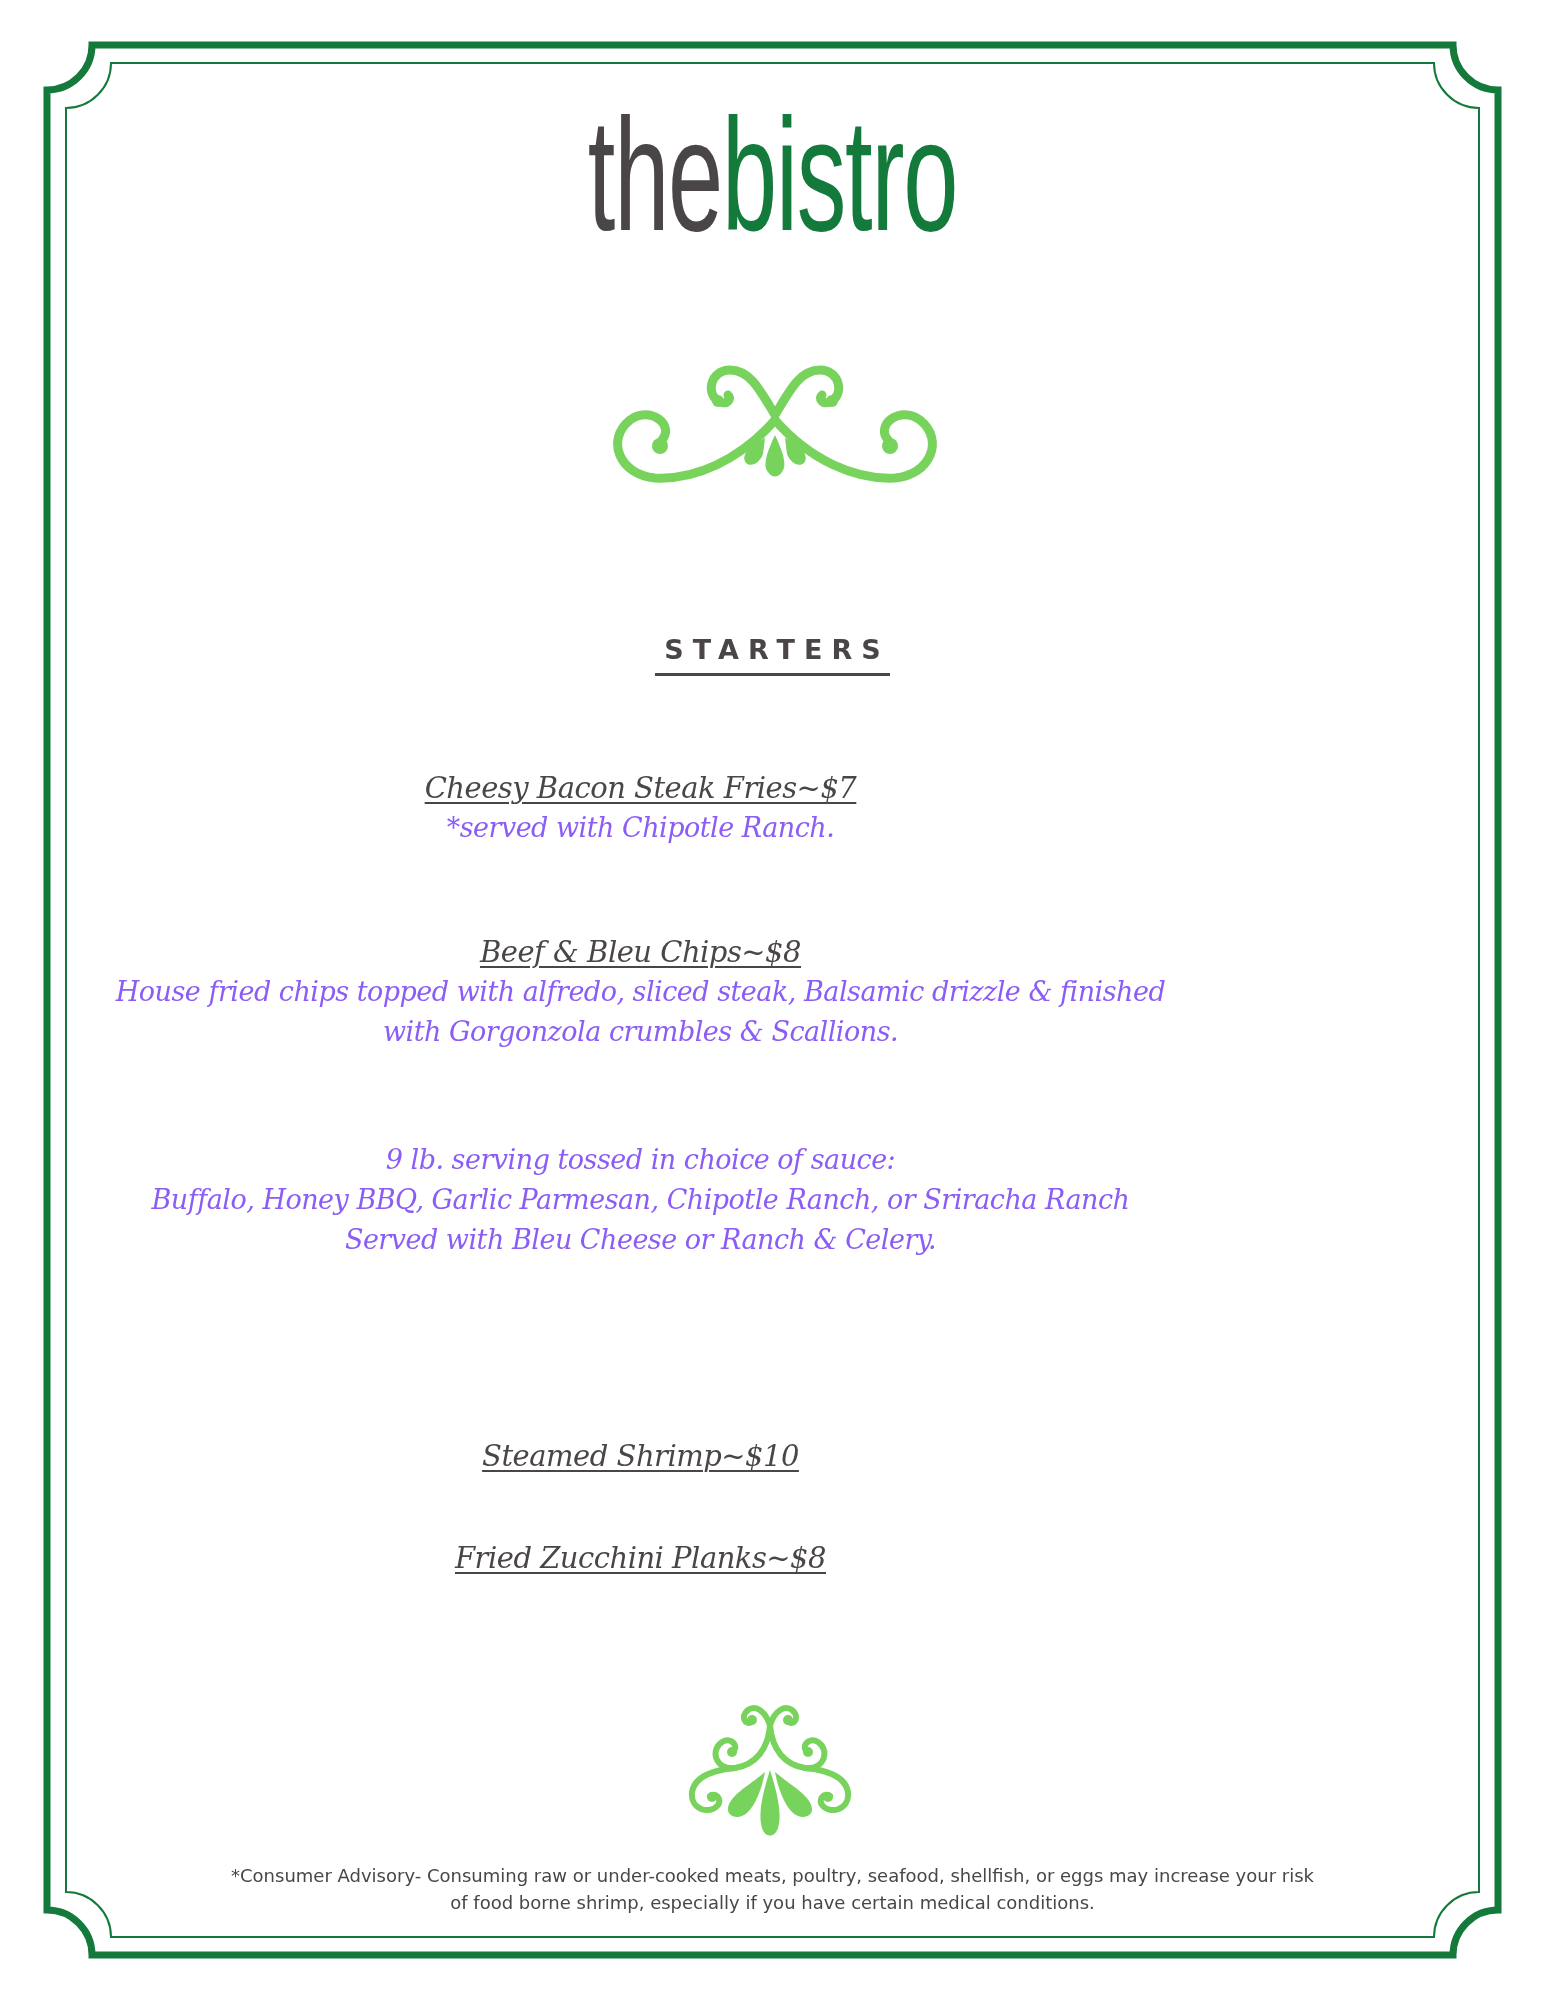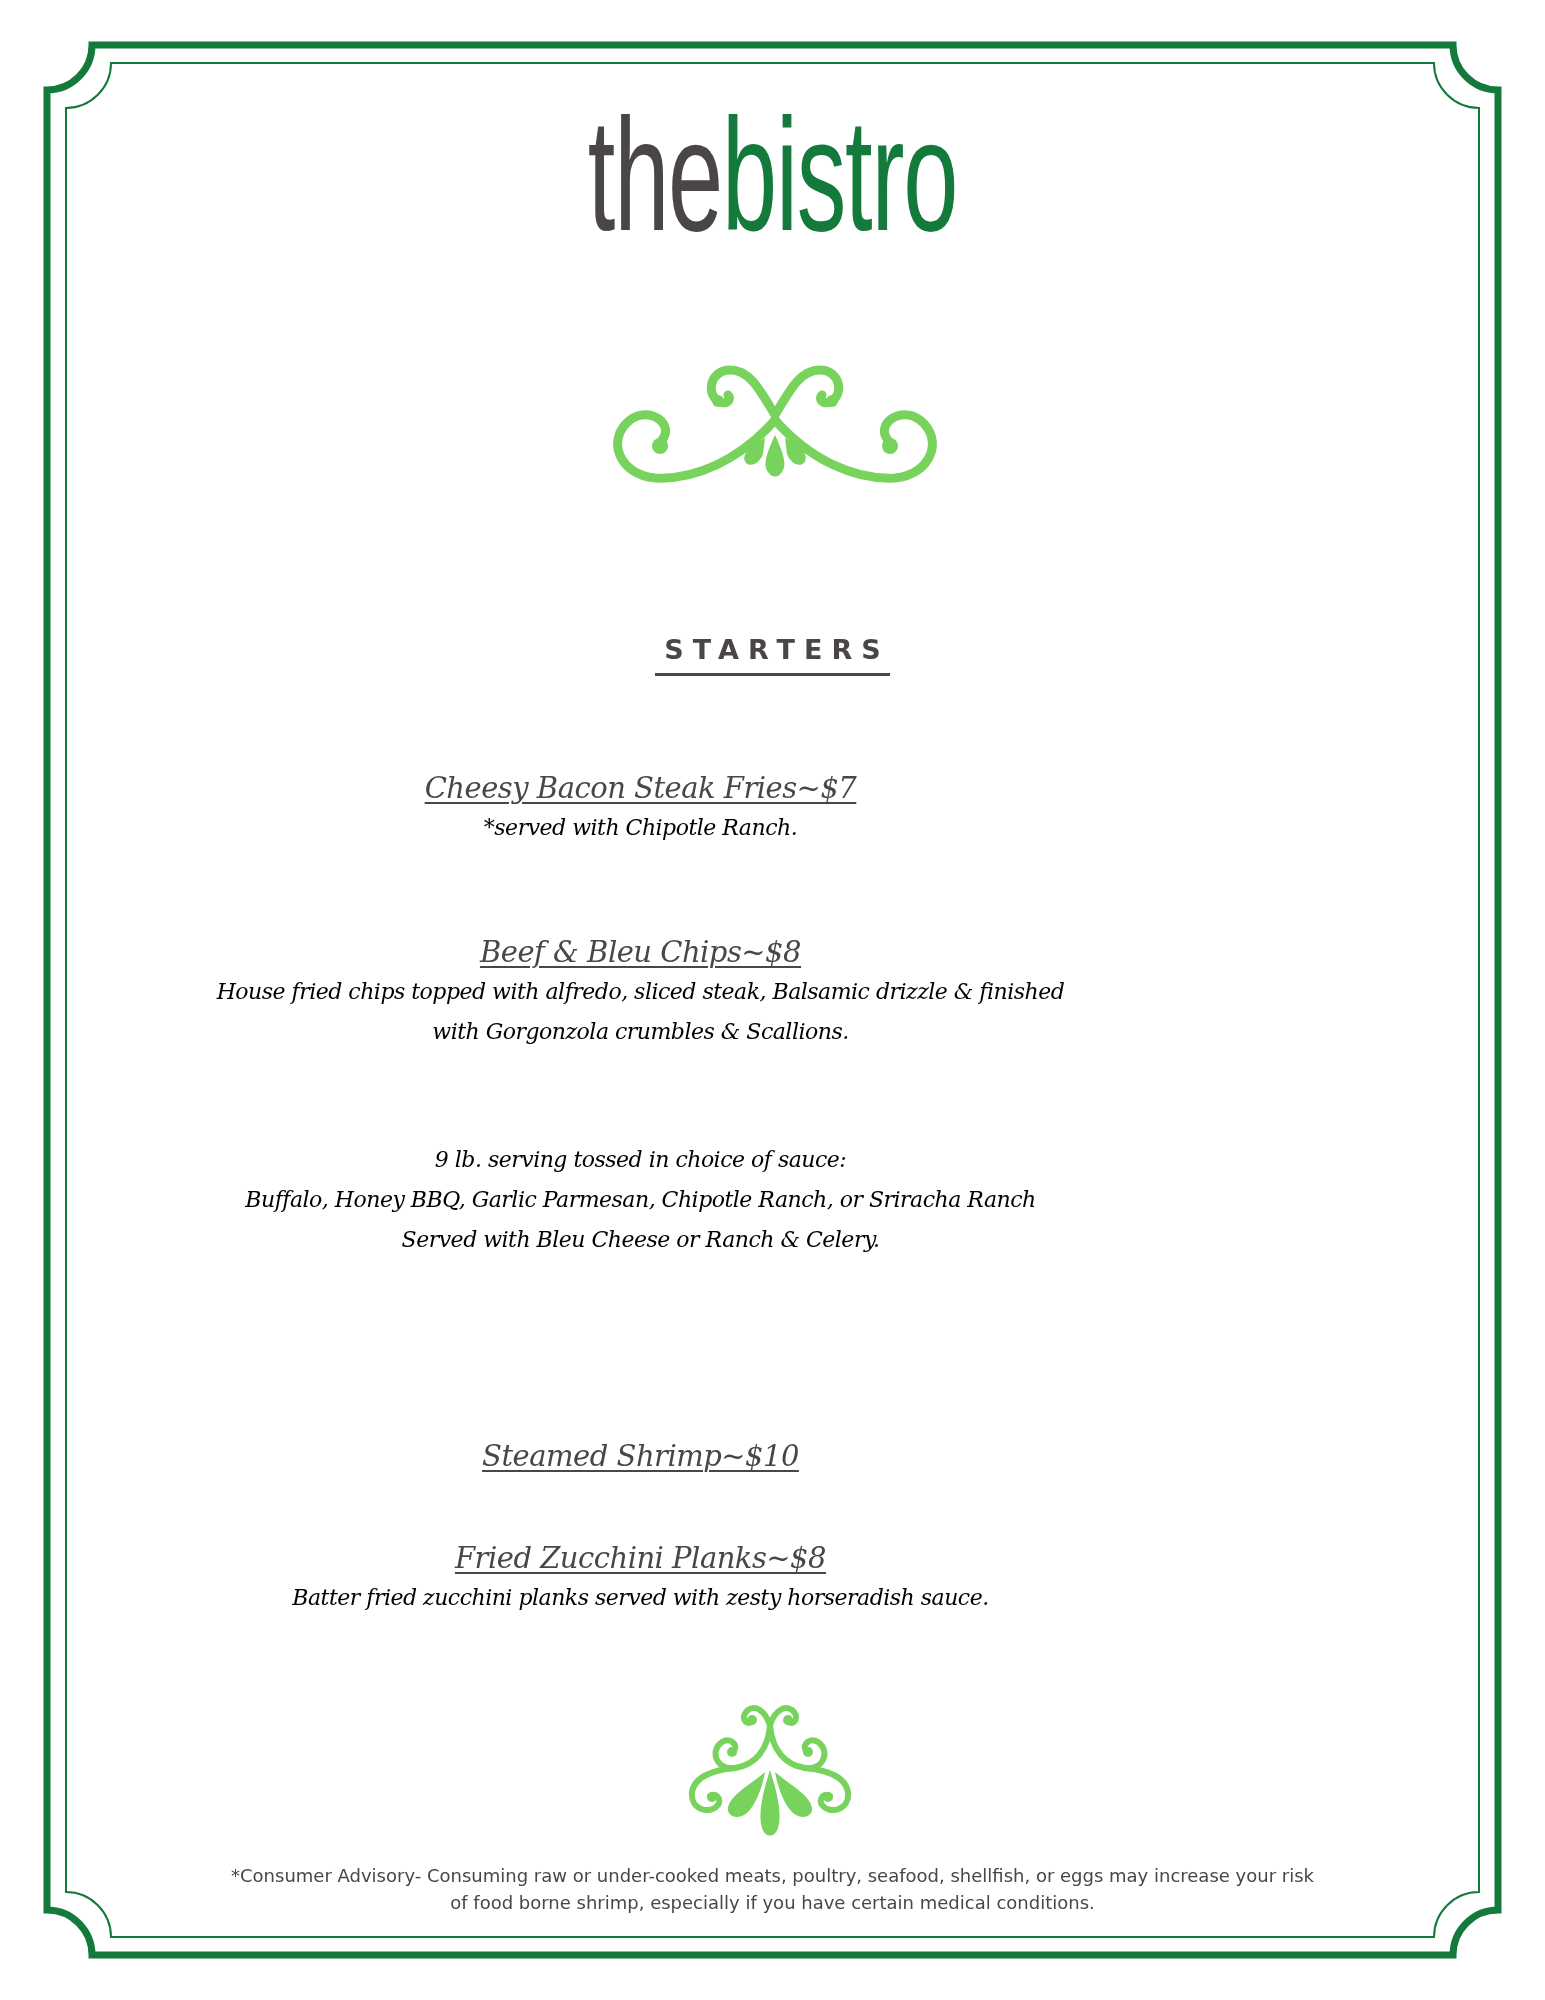--- a/index.html
+++ b/index.html
@@ -7,21 +7,21 @@
     .frame-svg { position: absolute; left: 0; top: 0; width: 1545px; height: 2000px; pointer-events: none; }
     .logo { position: absolute; left: 0; width: 1545px; top: 95px; text-align: center; font-family: "Liberation Sans", sans-serif; font-weight: 100; font-size: 160px; line-height: 160px; letter-spacing: -2px; transform: scaleX(0.62); transform-origin: center; }
     .logo .the { color: #4a4648; }
     .logo .bistro { color: #137a3c; }
     .ornament-top { position: absolute; left: 600px; top: 350px; width: 350px; height: 150px; }
     .ornament-bottom { position: absolute; left: 670px; top: 1700px; width: 200px; height: 145px; }
     .section-title { position: absolute; left: 0; width: 1545px; top: 634px; text-align: center; }
     .section-title span { font-family: "DejaVu Sans", sans-serif; font-weight: bold; font-size: 27px; letter-spacing: 9px; color: #4a4648; border-bottom: 3px solid #4a4648; padding-bottom: 8px; padding-left: 9px; }
     .item { position: absolute; left: 0; width: 1281px; text-align: center; font-style: italic; }
     .item .name { font-family: "DejaVu Serif", serif; font-style: italic; font-size: 29px; line-height: 40px; text-decoration: underline; text-decoration-thickness: 2px; text-underline-offset: 4px; color: #4a4648; letter-spacing: -0.5px; }
-    .item .desc { font-family: "DejaVu Serif", serif; font-style: italic; font-size: 22px; line-height: 40px; color: #000000; letter-spacing: -0.5px; }
+    .item .desc { font-family: "DejaVu Serif", serif; font-style: italic; font-size: 27px; line-height: 40px; color: #8b5cf6; letter-spacing: -0.5px; }
     .disclaimer { position: absolute; left: 0; width: 1545px; top: 1862px; text-align: center; font-family: "DejaVu Sans", sans-serif; font-size: 18px; line-height: 27px; color: #4a4648; }
   </style>
 </head>
 <body>
 
 <svg class="frame-svg" viewBox="0 0 1545 2000">
 
   <path d="M92 45 L1453 45 A45 45 0 0 0 1498 90 L1498 1910 A45 45 0 0 0 1453 1955 L92 1955 A45 45 0 0 0 47 1910 L47 90 A45 45 0 0 0 92 45 Z" fill="none" stroke="#137a3c" stroke-width="7"></path>
 
   <path d="M111 63 L1434 63 A45 45 0 0 0 1479 108 L1479 1892 A45 45 0 0 0 1434 1937 L111 1937 A45 45 0 0 0 66 1892 L66 108 A45 45 0 0 0 111 63 Z" fill="none" stroke="#137a3c" stroke-width="2"></path>
@@ -69,21 +69,20 @@
   <div class="desc">Buffalo, Honey BBQ, Garlic Parmesan, Chipotle Ranch, or Sriracha Ranch</div>
   <div class="desc">Served with Bleu Cheese or Ranch &amp; Celery.</div>
 </div>
 
 <div class="item" style="top:1400px;margin-top:36px;">
   <div class="name">Steamed Shrimp~$10</div>
 </div>
 
 <div class="item" style="top:1538px;">
   <div class="name">Fried Zucchini Planks~$8</div>
-  <div class="desc">Batter fried zucchini planks served with zesty horseradish sauce.</div>
 </div>
 
 <svg class="ornament-bottom" viewBox="0 0 200 145">
   <g fill="none" stroke="#78d35c" stroke-width="6" stroke-linecap="round">
     <path d="M100 25 C95 10 85 5 78 10 C70 16 75 26 82 22"></path>
     <path d="M100 25 C105 10 115 5 122 10 C130 16 125 26 118 22"></path>
     <path d="M100 25 C98 50 85 65 65 68 C45 70 40 50 52 42 C62 36 70 48 62 52"></path>
     <path d="M100 25 C102 50 115 65 135 68 C155 70 160 50 148 42 C138 36 130 48 138 52"></path>
     <path d="M65 68 C45 70 25 75 22 92 C20 110 40 115 48 105 C52 98 45 92 40 96"></path>
     <path d="M135 68 C155 70 175 75 178 92 C180 110 160 115 152 105 C148 98 155 92 160 96"></path>

